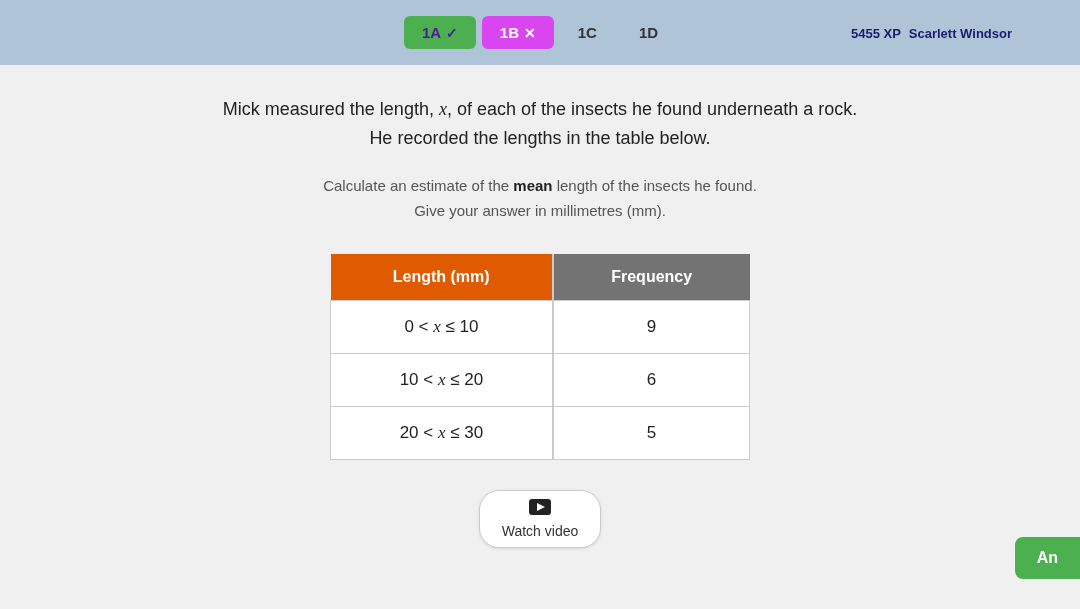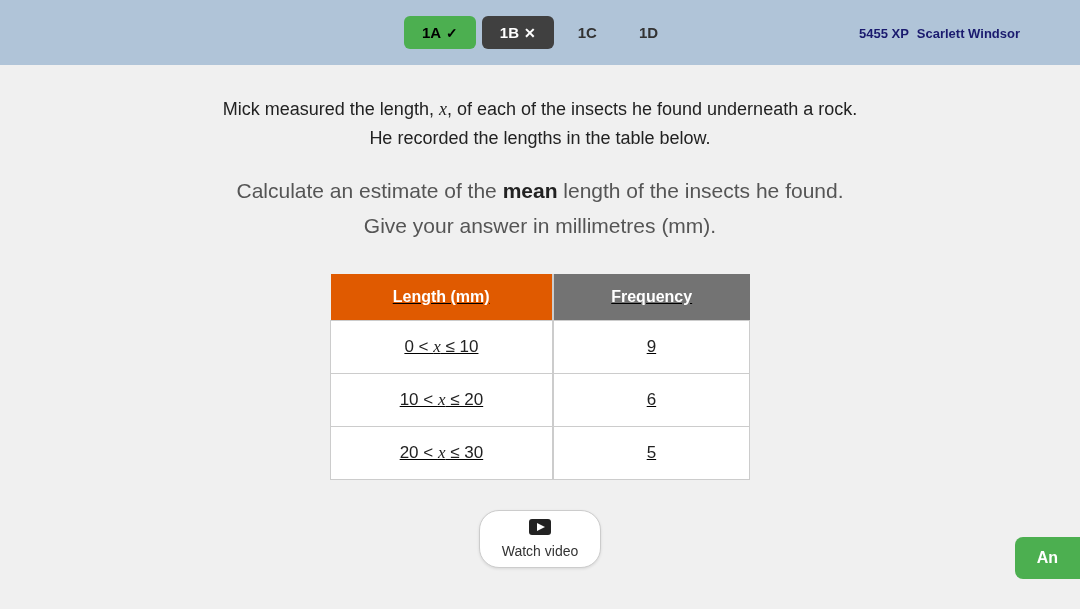--- a/index.html
+++ b/index.html
@@ -20,21 +20,21 @@
       background: #b0c4d8;
       display: flex;
       align-items: center;
       justify-content: center;
       gap: 0;
       position: relative;
     }
 
     .xp-info {
       position: absolute;
-      right: 60px;
+      right: 68px;
       top: 50%;
       transform: translateY(-50%);
       font-size: 13px;
       color: #1a1a6e;
       font-weight: bold;
       display: flex;
       align-items: center;
       gap: 8px;
     }
 
@@ -45,25 +45,25 @@
       cursor: pointer;
       border-radius: 6px;
       margin: 0 3px;
       display: flex;
       align-items: center;
       gap: 5px;
     }
 
     .tab-1a {
       background: #4caf50;
-      color: #000000;
+      color: #4c1d95;
     }
 
     .tab-1b {
-      background: #404040;
+      background: #d946ef;
       color: white;
     }
 
     .tab-1c {
       background: transparent;
       color: #333;
     }
 
     .tab-1d {
       background: transparent;
@@ -88,37 +88,36 @@
     .problem-text {
       text-align: center;
       font-size: 18px;
       color: #222;
       line-height: 1.6;
       margin-bottom: 20px;
     }
 
     .question-text {
       text-align: center;
-      font-size: 21px;
+      font-size: 15px;
       color: #555;
       line-height: 1.7;
       margin-bottom: 30px;
     }
 
     .question-text strong {
       color: #222;
       font-weight: bold;
     }
 
     
     .table-wrapper {
       display: flex;
       justify-content: center;
       margin-bottom: 30px;
-      text-decoration: underline;
     }
 
     table {
       border-collapse: collapse;
       width: 420px;
     }
 
     thead tr th {
       padding: 14px 20px;
       font-size: 16px;

